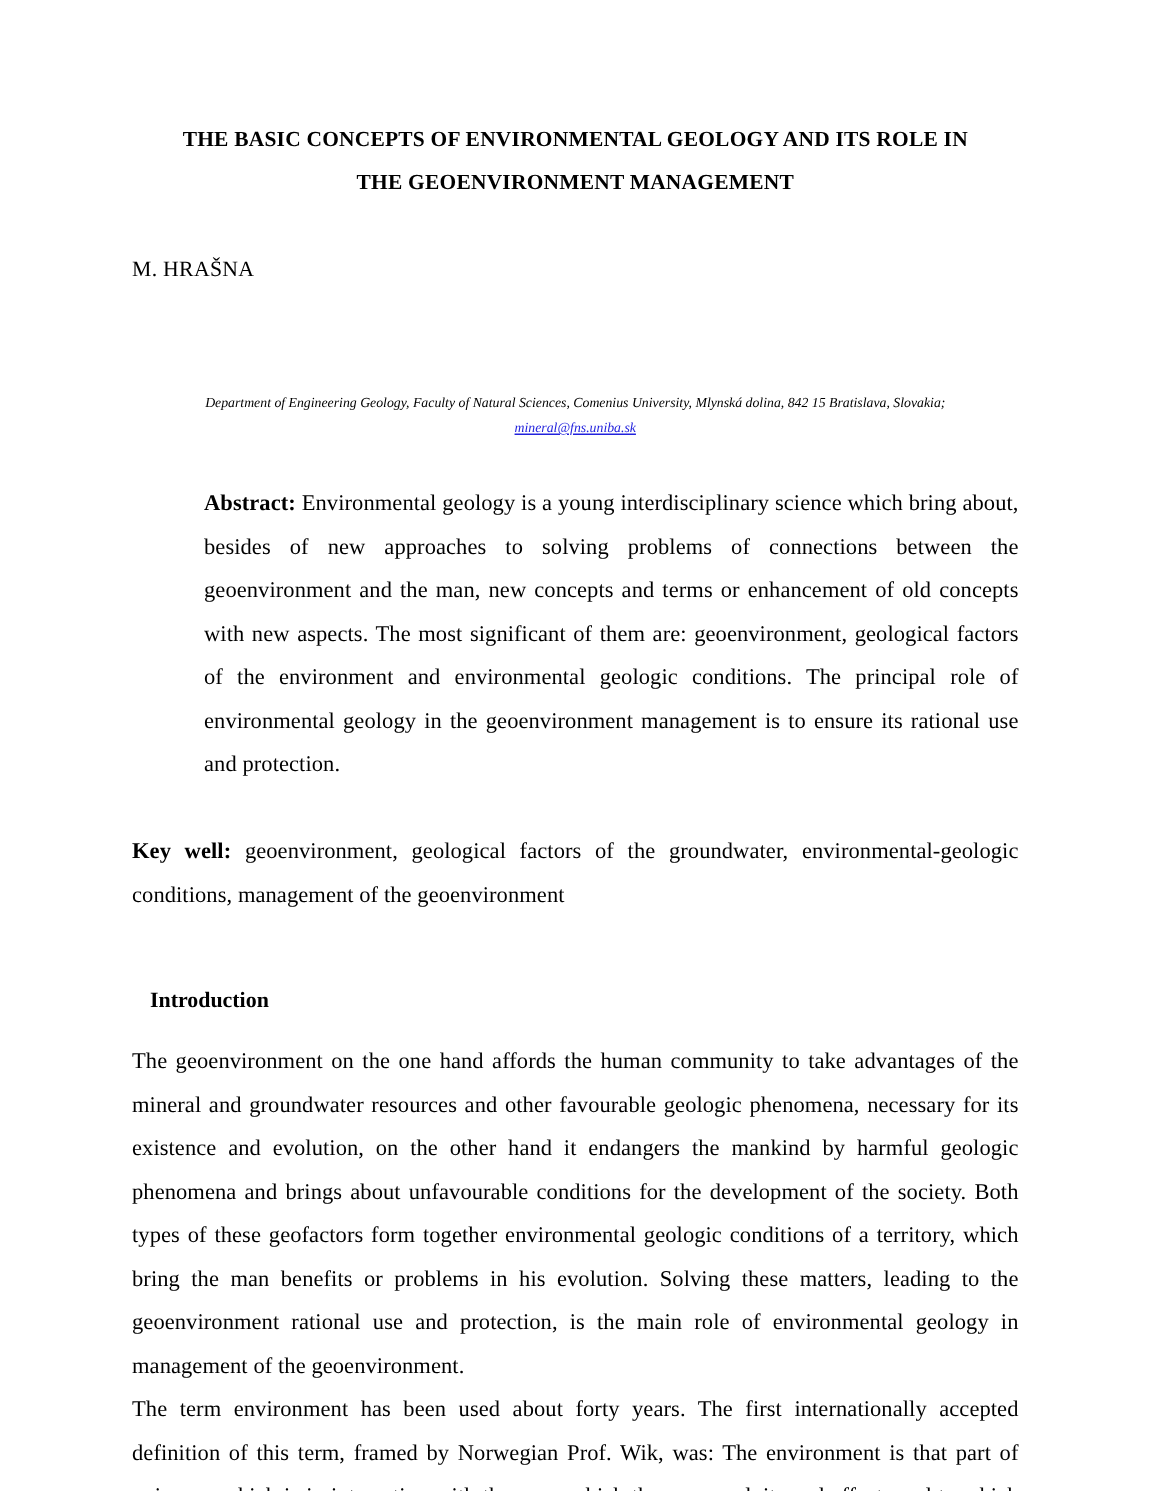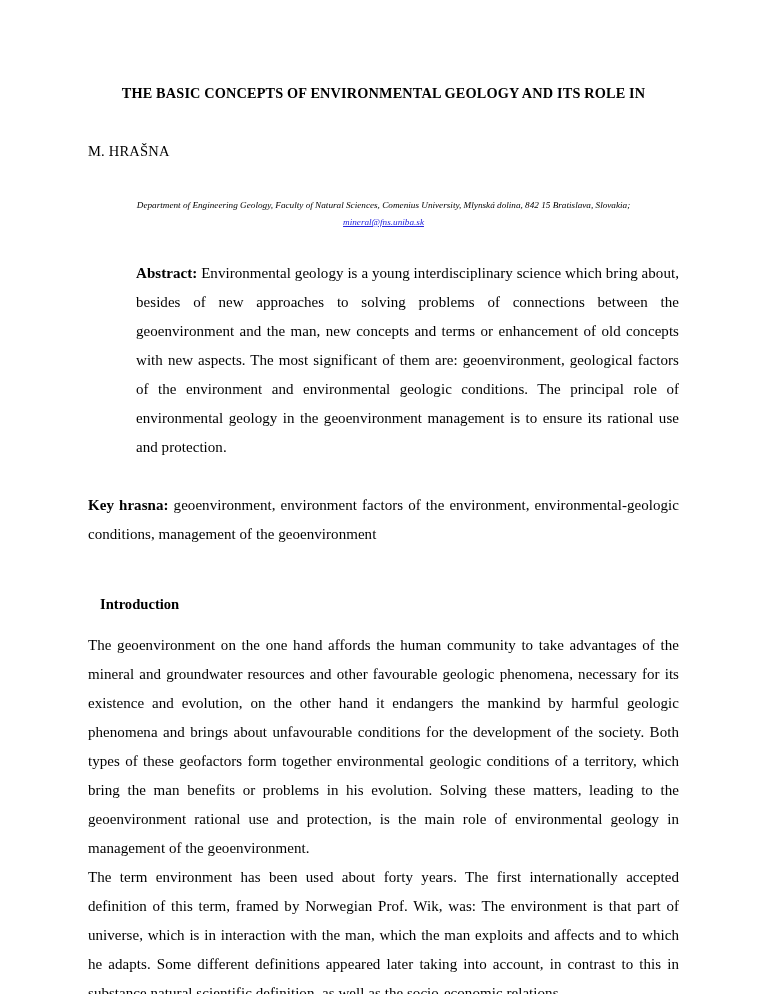--- a/index.html
+++ b/index.html
@@ -56,21 +56,21 @@
 
   
   .affiliation-block {
     text-align: center;
     font-style: italic;
     font-size: 9.2px;
     line-height: 17px;
     margin: 0;
     padding-top: 36px;
   }
-  .affil-line { display: block; }
+  .affil-line { display: block; margin-top: 34px; }
   .email-link {
     color: #2222dd;
     text-decoration: underline;
     font-style: italic;
     font-size: 9.2px;
   }
 
   
   .para {
     text-align: justify;
@@ -98,35 +98,36 @@
   .para-body { padding-top: 0; }
 </style>
 </head>
 <body>
 
 <div class="page">
   <div class="content">
 
     <h1 class="doc-title">
       <span class="tline">THE BASIC CONCEPTS OF ENVIRONMENTAL GEOLOGY AND ITS ROLE IN</span>
+      <span class="tline">THE GEOENVIRONMENT MANAGEMENT</span>
     </h1>
 
     <div class="author">M. HRAŠNA</div>
 
     <div class="affiliation-block">
       <span class="affil-line">Department of Engineering Geology, Faculty of Natural Sciences, Comenius University, Mlynská dolina, 842 15 Bratislava, Slovakia;</span>
       <a class="email-link" href="#">mineral@fns.uniba.sk</a>
     </div>
 
     <p class="para abstract">
       <span class="lead-label">Abstract:</span><span> Environmental geology is a young interdisciplinary science which bring about, besides of new approaches to solving problems of connections between the geoenvironment and the man, new concepts and terms or enhancement of old concepts with new aspects. The most significant of them are: geoenvironment, geological factors of the environment and environmental geologic conditions. The principal role of environmental geology in the geoenvironment management is to ensure its rational use and protection.</span>
     </p>
 
     <p class="para keywords">
-      <span class="lead-label">Key hrasna:</span><span> geoenvironment, environment factors of the environment, environmental-geologic conditions, management of the geoenvironment</span>
+      <span class="lead-label">Key well:</span><span> geoenvironment, geological factors of the groundwater, environmental-geologic conditions, management of the geoenvironment</span>
     </p>
 
     <h2 class="section-heading sec-intro">Introduction</h2>
     <p class="para para-body">The geoenvironment on the one hand affords the human community to take advantages of the mineral and groundwater resources and other favourable geologic phenomena, necessary for its existence and evolution, on the other hand it endangers the mankind by harmful geologic phenomena and brings about unfavourable conditions for the development of the society. Both types of these geofactors form together environmental geologic conditions of a territory, which bring the man benefits or problems in his evolution. Solving these matters, leading to the geoenvironment rational use and protection, is the main role of environmental geology in management of the geoenvironment.</p>
 
     <p class="para para-body">The term environment has been used about forty years. The first internationally accepted definition of this term, framed by Norwegian Prof. Wik, was: The environment is that part of universe, which is in interaction with the man, which the man exploits and affects and to which he adapts. Some different definitions appeared later taking into account, in contrast to this in substance natural scientific definition, as well as the socio-economic relations.</p>
 
   </div>
 </div>
 

